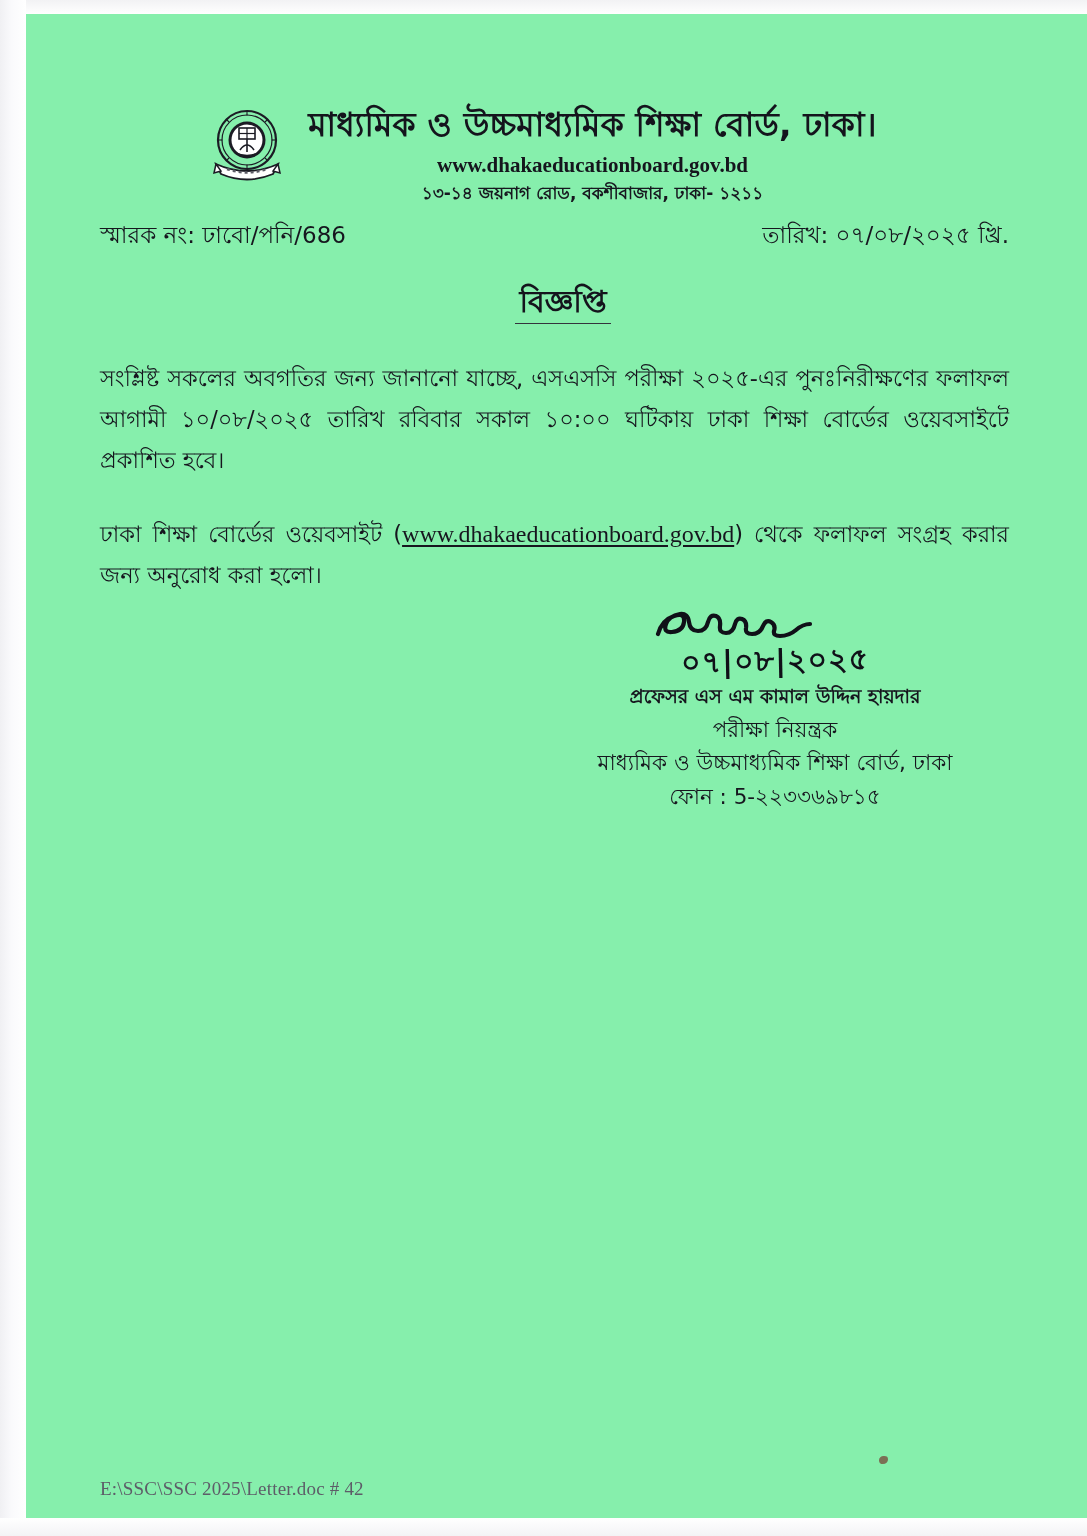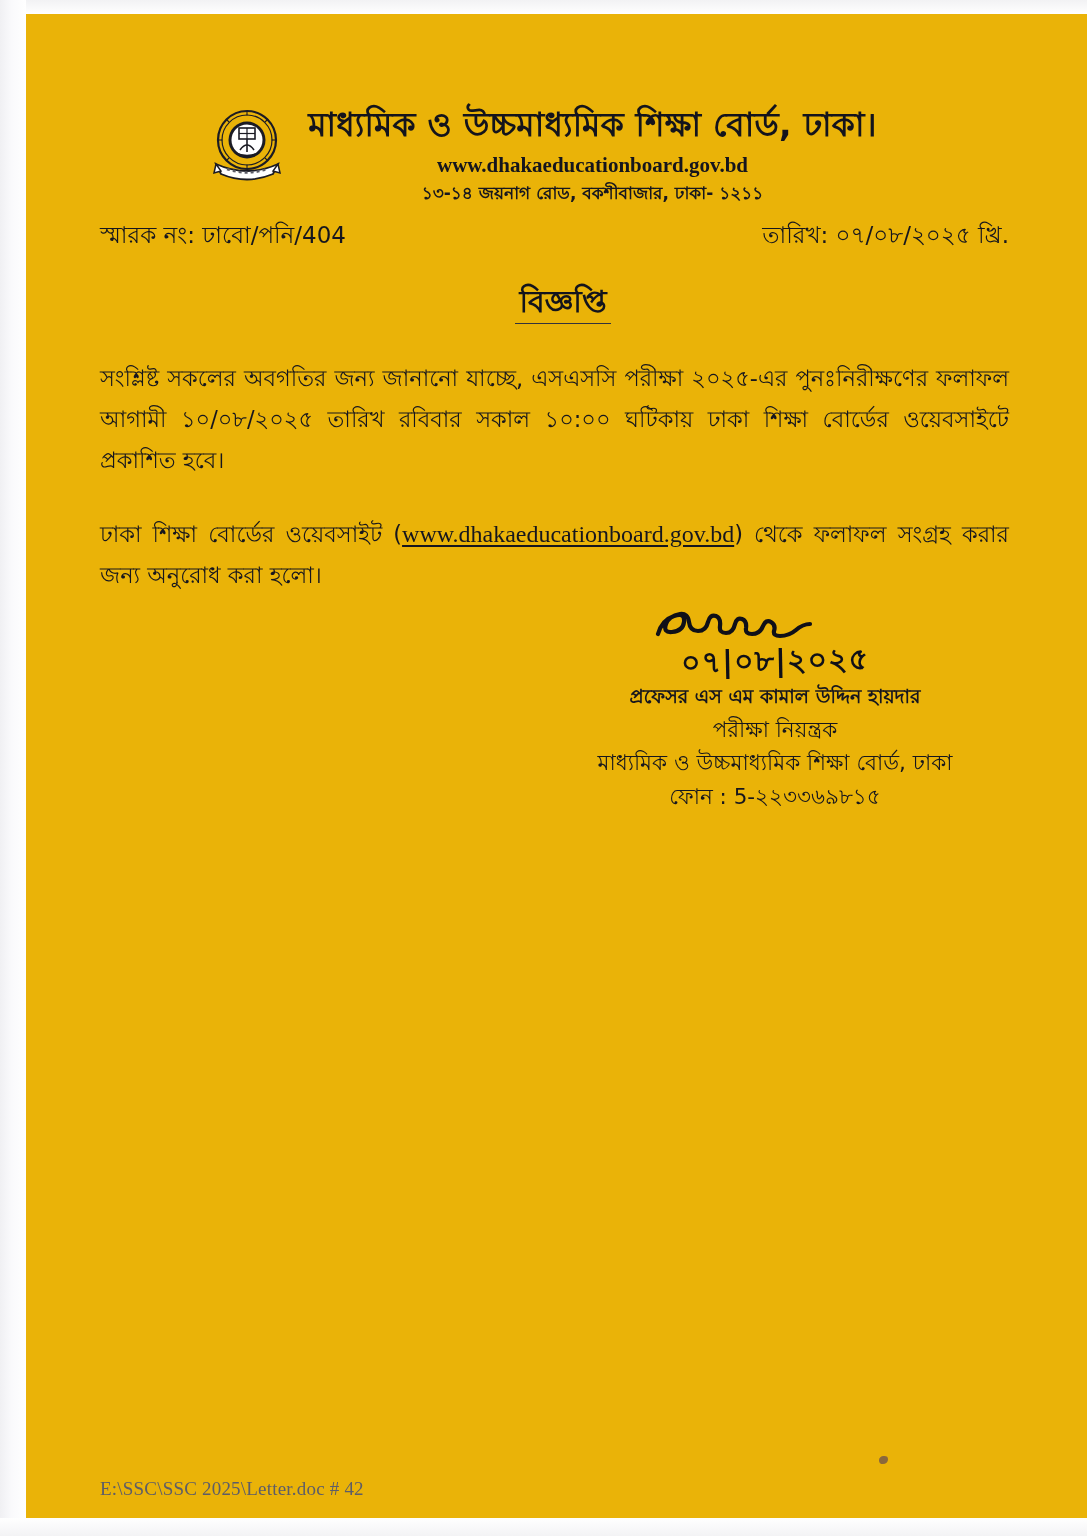--- a/index.html
+++ b/index.html
@@ -10,21 +10,21 @@
   }
   body {
     font-family: "Liberation Serif", "DejaVu Serif", serif;
     color: #1a1a22;
   }
   .page {
     position: relative;
     width: 1087px;
     height: 1536px;
     margin: 0 auto;
-    background: #eab308;
+    background: #86efac;
     overflow: hidden;
   }
   
   .scan-edge-left {
     position: absolute;
     left: 0; top: 0;
     width: 26px; height: 100%;
     background: linear-gradient(to right, #f0f0f3 0%, #fafafc 45%, #ffffff 100%);
     pointer-events: none;
   }
@@ -256,21 +256,21 @@
       </div>
       <div>
         <div class="board-name">মাধ্যমিক ও উচ্চমাধ্যমিক শিক্ষা বোর্ড, ঢাকা।</div>
         <div class="board-url">www.dhakaeducationboard.gov.bd</div>
         <div class="board-address">১৩-১৪ জয়নাগ রোড, বকশীবাজার, ঢাকা- ১২১১</div>
       </div>
     </div>
   </div>
 
   <div class="memo-row">
-    <div>স্মারক নং: ঢাবো/পনি/404</div>
+    <div>স্মারক নং: ঢাবো/পনি/686</div>
     <div>তারিখ: ০৭/০৮/২০২৫ খ্রি.</div>
   </div>
 
   <div class="notice-title">
     <span>বিজ্ঞপ্তি</span>
   </div>
 
   <div class="body-copy">
     <p>সংশ্লিষ্ট সকলের অবগতির জন্য জানানো যাচ্ছে, এসএসসি পরীক্ষা ২০২৫-এর পুনঃনিরীক্ষণের ফলাফল আগামী ১০/০৮/২০২৫ তারিখ রবিবার সকাল ১০:০০ ঘটিকায় ঢাকা শিক্ষা বোর্ডের ওয়েবসাইটে প্রকাশিত হবে।</p>
     <p><span>ঢাকা শিক্ষা বোর্ডের ওয়েবসাইট (</span><span class="url-inline">www.dhakaeducationboard.gov.bd</span><span>) থেকে ফলাফল সংগ্রহ করার জন্য অনুরোধ করা হলো।</span></p>

